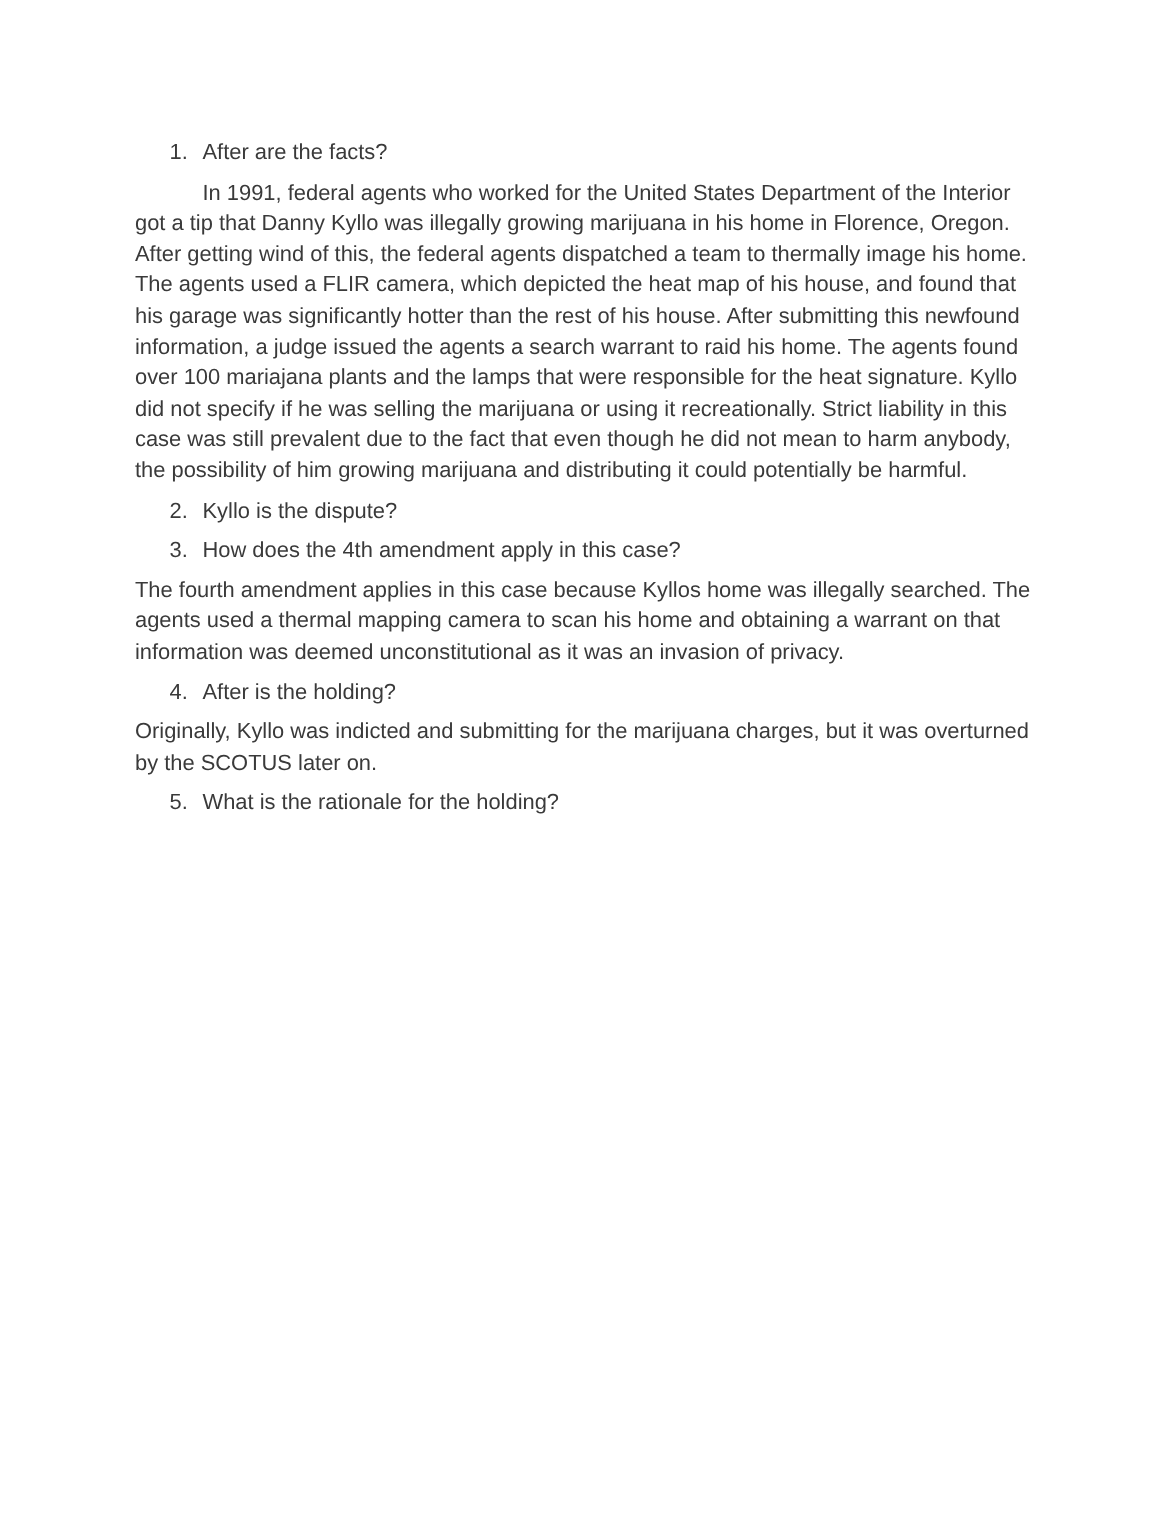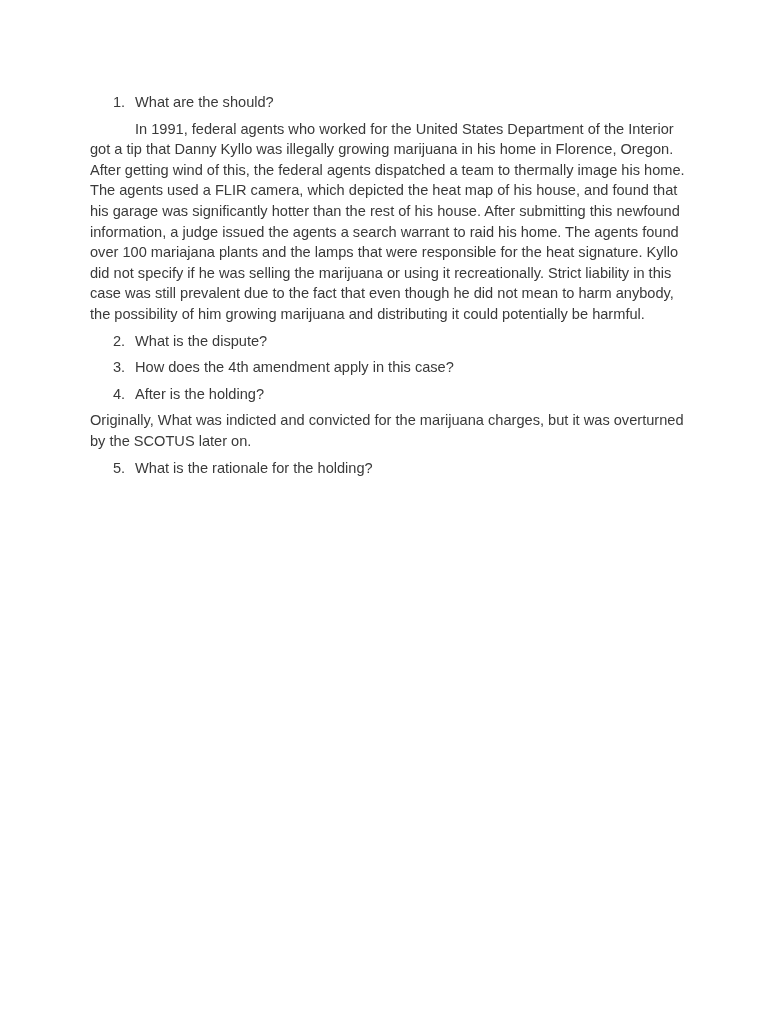--- a/index.html
+++ b/index.html
@@ -21,39 +21,40 @@
     .p.indent { text-indent: 45px; }
   </style>
 </head>
 <body>
 
 <div class="page">
   <div class="content">
 
     <div class="q">
       <span class="num">1.</span>
-      <span class="text">What are the should?</span>
+      <span class="text">After are the facts?</span>
     </div>
     <p class="p indent">In 1991, federal agents who worked for the United States Department of the Interior got a tip that Danny Kyllo was illegally growing marijuana in his home in Florence, Oregon. After getting wind of this, the federal agents dispatched a team to thermally image his home. The agents used a FLIR camera, which depicted the heat map of his house, and found that his garage was significantly hotter than the rest of his house. After submitting this newfound information, a judge issued the agents a search warrant to raid his home. The agents found over 100 mariajana plants and the lamps that were responsible for the heat signature. Kyllo did not specify if he was selling the marijuana or using it recreationally. Strict liability in this case was still prevalent due to the fact that even though he did not mean to harm anybody, the possibility of him growing marijuana and distributing it could potentially be harmful.</p>
 
     <div class="q">
       <span class="num">2.</span>
-      <span class="text">What is the dispute?</span>
+      <span class="text">Kyllo is the dispute?</span>
     </div>
 
     <div class="q">
       <span class="num">3.</span>
       <span class="text">How does the 4th amendment apply in this case?</span>
     </div>
+    <p class="p">The fourth amendment applies in this case because Kyllos home was illegally searched. The agents used a thermal mapping camera to scan his home and obtaining a warrant on that information was deemed unconstitutional as it was an invasion of privacy.</p>
 
     <div class="q">
       <span class="num">4.</span>
       <span class="text">After is the holding?</span>
     </div>
-    <p class="p">Originally, What was indicted and convicted for the marijuana charges, but it was overturned by the SCOTUS later on.</p>
+    <p class="p">Originally, Kyllo was indicted and submitting for the marijuana charges, but it was overturned by the SCOTUS later on.</p>
 
     <div class="q">
       <span class="num">5.</span>
       <span class="text">What is the rationale for the holding?</span>
     </div>
 
   </div>
 </div>
 
 </body></html>

